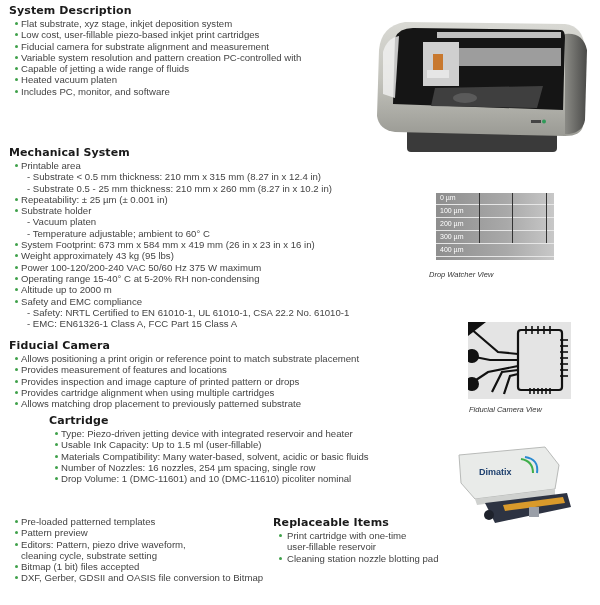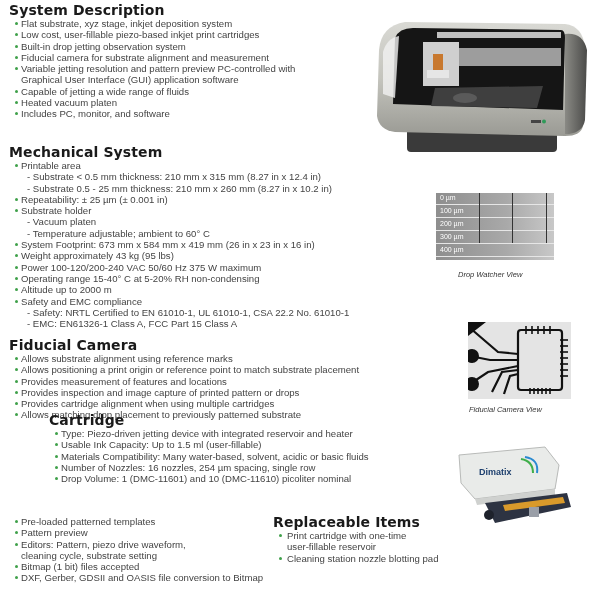--- a/index.html
+++ b/index.html
@@ -2,21 +2,21 @@
 <html><head>
 <meta charset="utf-8">
 <style>
   * { box-sizing: border-box; margin: 0; padding: 0; }
   html, body { width: 600px; height: 605px; background: #ffffff; overflow: hidden; }
   body { position: relative; font-family: "Liberation Sans", "DejaVu Sans", sans-serif; color: #3a3a3a; }
 
   .section { position: absolute; left: 9px; }
   .section h2 {
     font-family: "DejaVu Sans", "Liberation Sans", sans-serif;
-    font-weight: bold; font-size: 14px; color: #1a1a1a; line-height: 13px;
+    font-weight: bold; font-size: 11px; color: #1a1a1a; line-height: 13px;
     letter-spacing: 0.1px; margin-bottom: 1px;
   }
   .section ul { list-style: none; }
   .section li {
     position: relative; font-size: 9.6px; line-height: 11.3px; padding-left: 12px; color: #444;
     white-space: nowrap;
   }
   .section li.bullet::before {
     content: ""; position: absolute; left: 6px; top: 4px; width: 3px; height: 3px; border-radius: 50%;
     background: var(--bullet, #3fa04a);
@@ -43,24 +43,22 @@
   .cartridge { position: absolute; left: 455px; top: 443px; width: 120px; height: 90px; }
 </style>
 </head>
 <body style="--bullet: #3fa04a;">
 
 <div class="section" id="sec-system">
   <h2>System Description</h2>
   <ul>
     <li class="bullet">Flat substrate, xyz stage, inkjet deposition system</li>
     <li class="bullet">Low cost, user-fillable piezo-based inkjet print cartridges</li>
-    <li class="bullet">Built-in drop jetting observation system</li>
     <li class="bullet">Fiducial camera for substrate alignment and measurement</li>
-    <li class="bullet">Variable jetting resolution and pattern preview PC-controlled with</li>
-    <li>Graphical User Interface (GUI) application software</li>
+    <li class="bullet">Variable system resolution and pattern creation PC-controlled with</li>
     <li class="bullet">Capable of jetting a wide range of fluids</li>
     <li class="bullet">Heated vacuum platen</li>
     <li class="bullet">Includes PC, monitor, and software</li>
   </ul>
 </div>
 
 <div class="section" id="sec-mech">
   <h2>Mechanical System</h2>
   <ul>
     <li class="bullet">Printable area</li>
@@ -77,21 +75,20 @@
     <li class="bullet">Altitude up to 2000 m</li>
     <li class="bullet">Safety and EMC compliance</li>
     <li class="sub">- Safety: NRTL Certified to EN 61010-1, UL 61010-1, CSA 22.2 No. 61010-1</li>
     <li class="sub">- EMC: EN61326-1 Class A, FCC Part 15 Class A</li>
   </ul>
 </div>
 
 <div class="section" id="sec-fid">
   <h2>Fiducial Camera</h2>
   <ul>
-    <li class="bullet">Allows substrate alignment using reference marks</li>
     <li class="bullet">Allows positioning a print origin or reference point to match substrate placement</li>
     <li class="bullet">Provides measurement of features and locations</li>
     <li class="bullet">Provides inspection and image capture of printed pattern or drops</li>
     <li class="bullet">Provides cartridge alignment when using multiple cartridges</li>
     <li class="bullet">Allows matching drop placement to previously patterned substrate</li>
   </ul>
 </div>
 
 <div class="section" id="sec-cart">
   <h2>Cartridge</h2>
@@ -174,21 +171,21 @@
   <div class="dw-band" style="top:39px;">
       <span class="dw-label">300 µm</span>
     </div>
   <div class="dw-band" style="top:52px;">
       <span class="dw-label">400 µm</span>
     </div>
   <div style="position:absolute;left:43px;top:0;width:1px;height:50px;background:#333;"></div>
   <div style="position:absolute;left:76px;top:0;width:1px;height:50px;background:#333;"></div>
   <div style="position:absolute;left:110px;top:0;width:1px;height:50px;background:#333;"></div>
 </div>
-<div class="caption" style="left:458px;top:270px;">Drop Watcher View</div>
+<div class="caption" style="left:429px;top:270px;">Drop Watcher View</div>
 
 <svg class="fiducial" viewBox="0 0 103 77">
   <rect width="103" height="77" fill="#e4e4e4"></rect>
   <g fill="none" stroke="#111" stroke-width="2.2">
     <rect x="50" y="8" width="44" height="60" rx="3"></rect>
     <path d="M2 6 L30 30 L50 32"></path>
     <path d="M2 34 L22 38 L50 38"></path>
     <path d="M2 62 L20 50 L50 44"></path>
     <path d="M24 70 L34 50 L50 48"></path>
     <path d="M36 72 L42 54 L50 52"></path>

